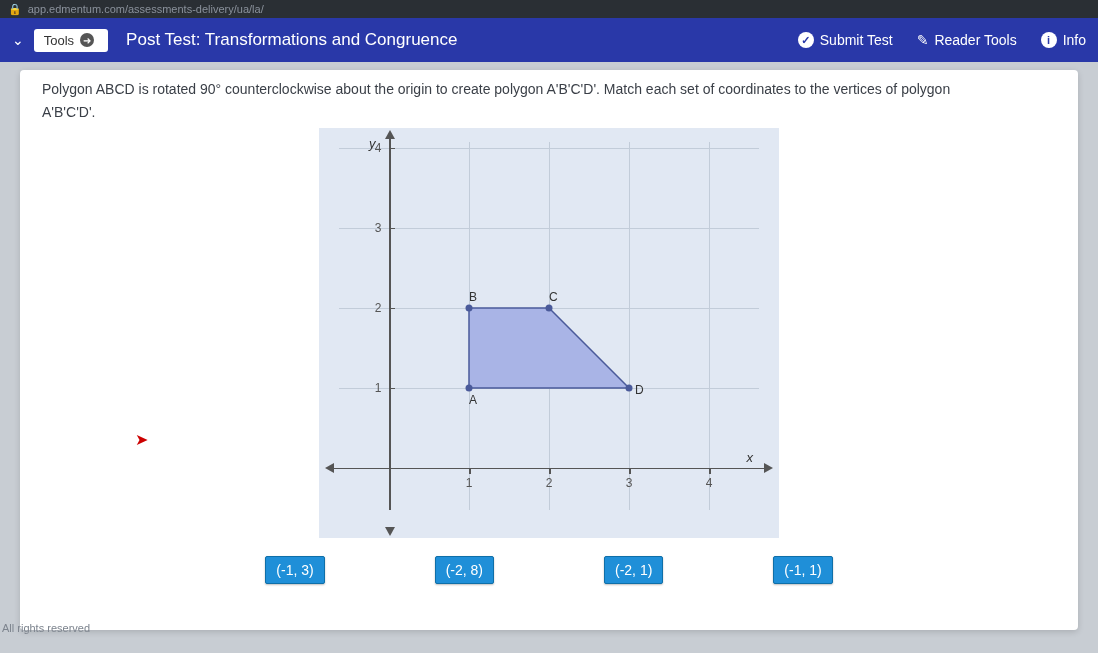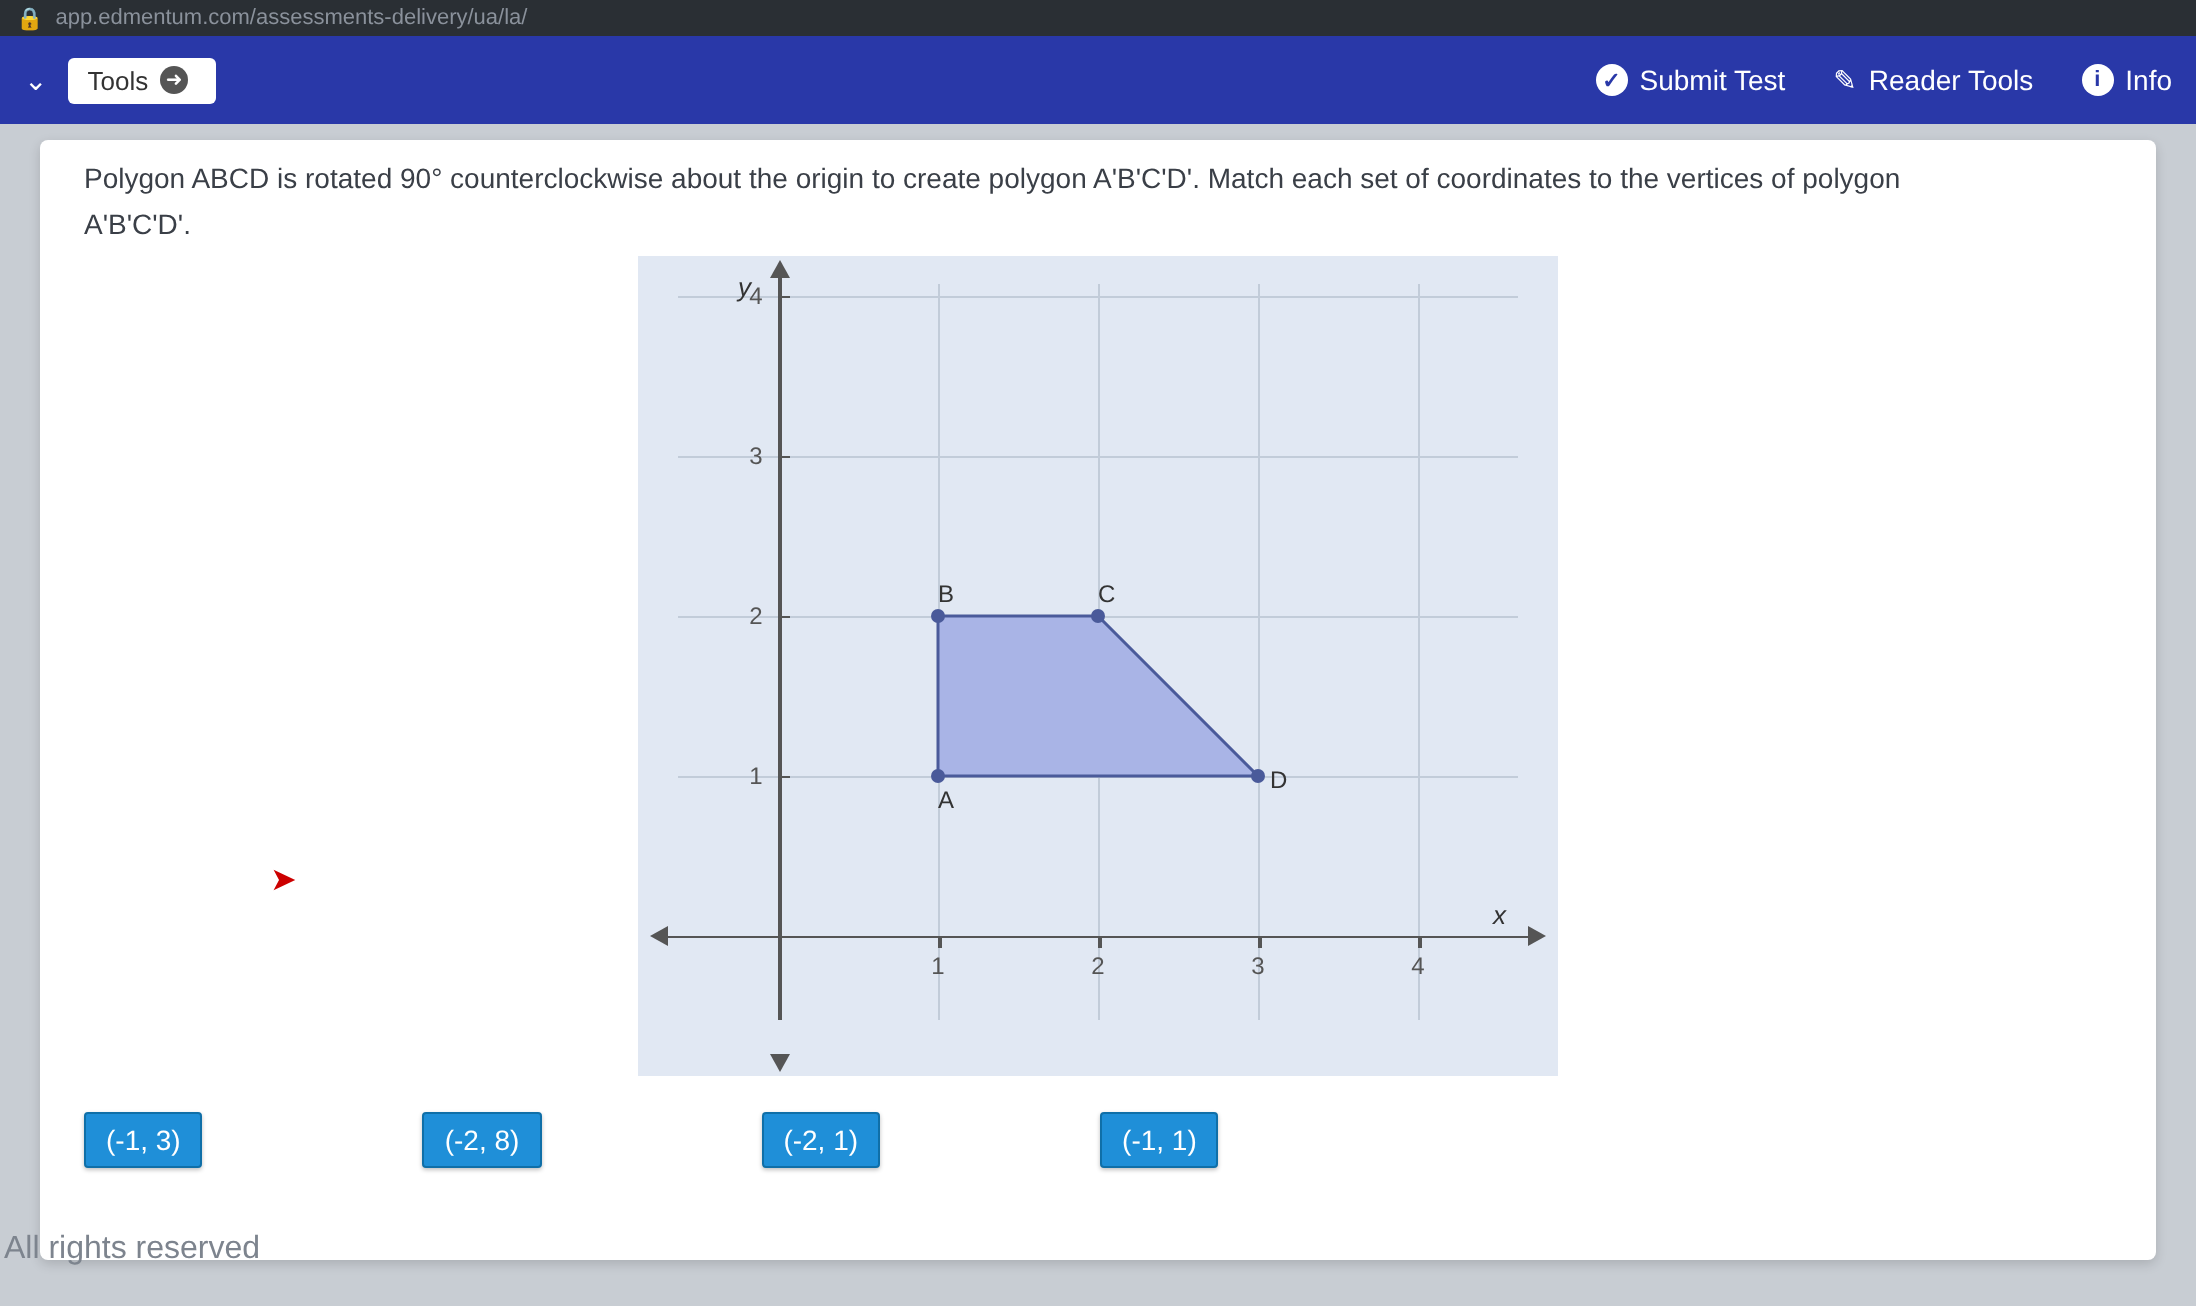--- a/index.html
+++ b/index.html
@@ -42,39 +42,40 @@
     .xlab { position:absolute; top:348px; width:20px; text-align:center; font-size:12px; color:#555; }
     .axlbl-y { position:absolute; left:50px; top:8px; font-style:italic; font-size:13px; color:#333; }
     .axlbl-x { position:absolute; right:26px; top:322px; font-style:italic; font-size:13px; color:#333; }
     
     .poly { position:absolute; left:70px; top:20px; width:380px; height:380px; }
     .poly svg { width:100%; height:100%; }
     .vlabel { position:absolute; font-size:12px; color:#333; }
 
     .cursor { position:absolute; left:115px; top:360px; font-size:16px; color:#c00; }
 
-    .choices { display:flex; justify-content:flex-start; gap:110px; margin-top:18px; }
+    .choices { display:flex; justify-content:center; gap:110px; margin-top:18px; }
     .chip { background:#1f8fd8; color:#fff; padding:5px 10px; border-radius:2px; font-size:14px; border:1px solid #0f6fa8; box-shadow: 0 1px 2px rgba(0,0,0,.25); cursor:grab; }
 
-    .footer-note { position:absolute; bottom:-4px; left:-18px; font-size:16px; color:#7d848e; }
+    .footer-note { position:absolute; bottom:-4px; left:-18px; font-size:11px; color:#7d848e; }
   </style>
 </head>
 <body>
 
 <div class="addr-bar">
   <span class="addr-lock">🔒</span>
   <span>app.edmentum.com/assessments-delivery/ua/la/</span>
 </div>
 
 <div class="top-bar">
   <span class="nav-chev">⌄</span>
   <div class="next-pill">
     <span>Tools</span>
     <span class="arr">➜</span>
   </div>
+  <div class="title">Post Test: Transformations and Congruence</div>
   <div class="spacer"></div>
   <div class="tool">
     <span class="ico">✓</span>
     <span>Submit Test</span>
   </div>
   <div class="tool">
     <span class="pen-ico">✎</span>
     <span>Reader Tools</span>
   </div>
   <div class="tool">

